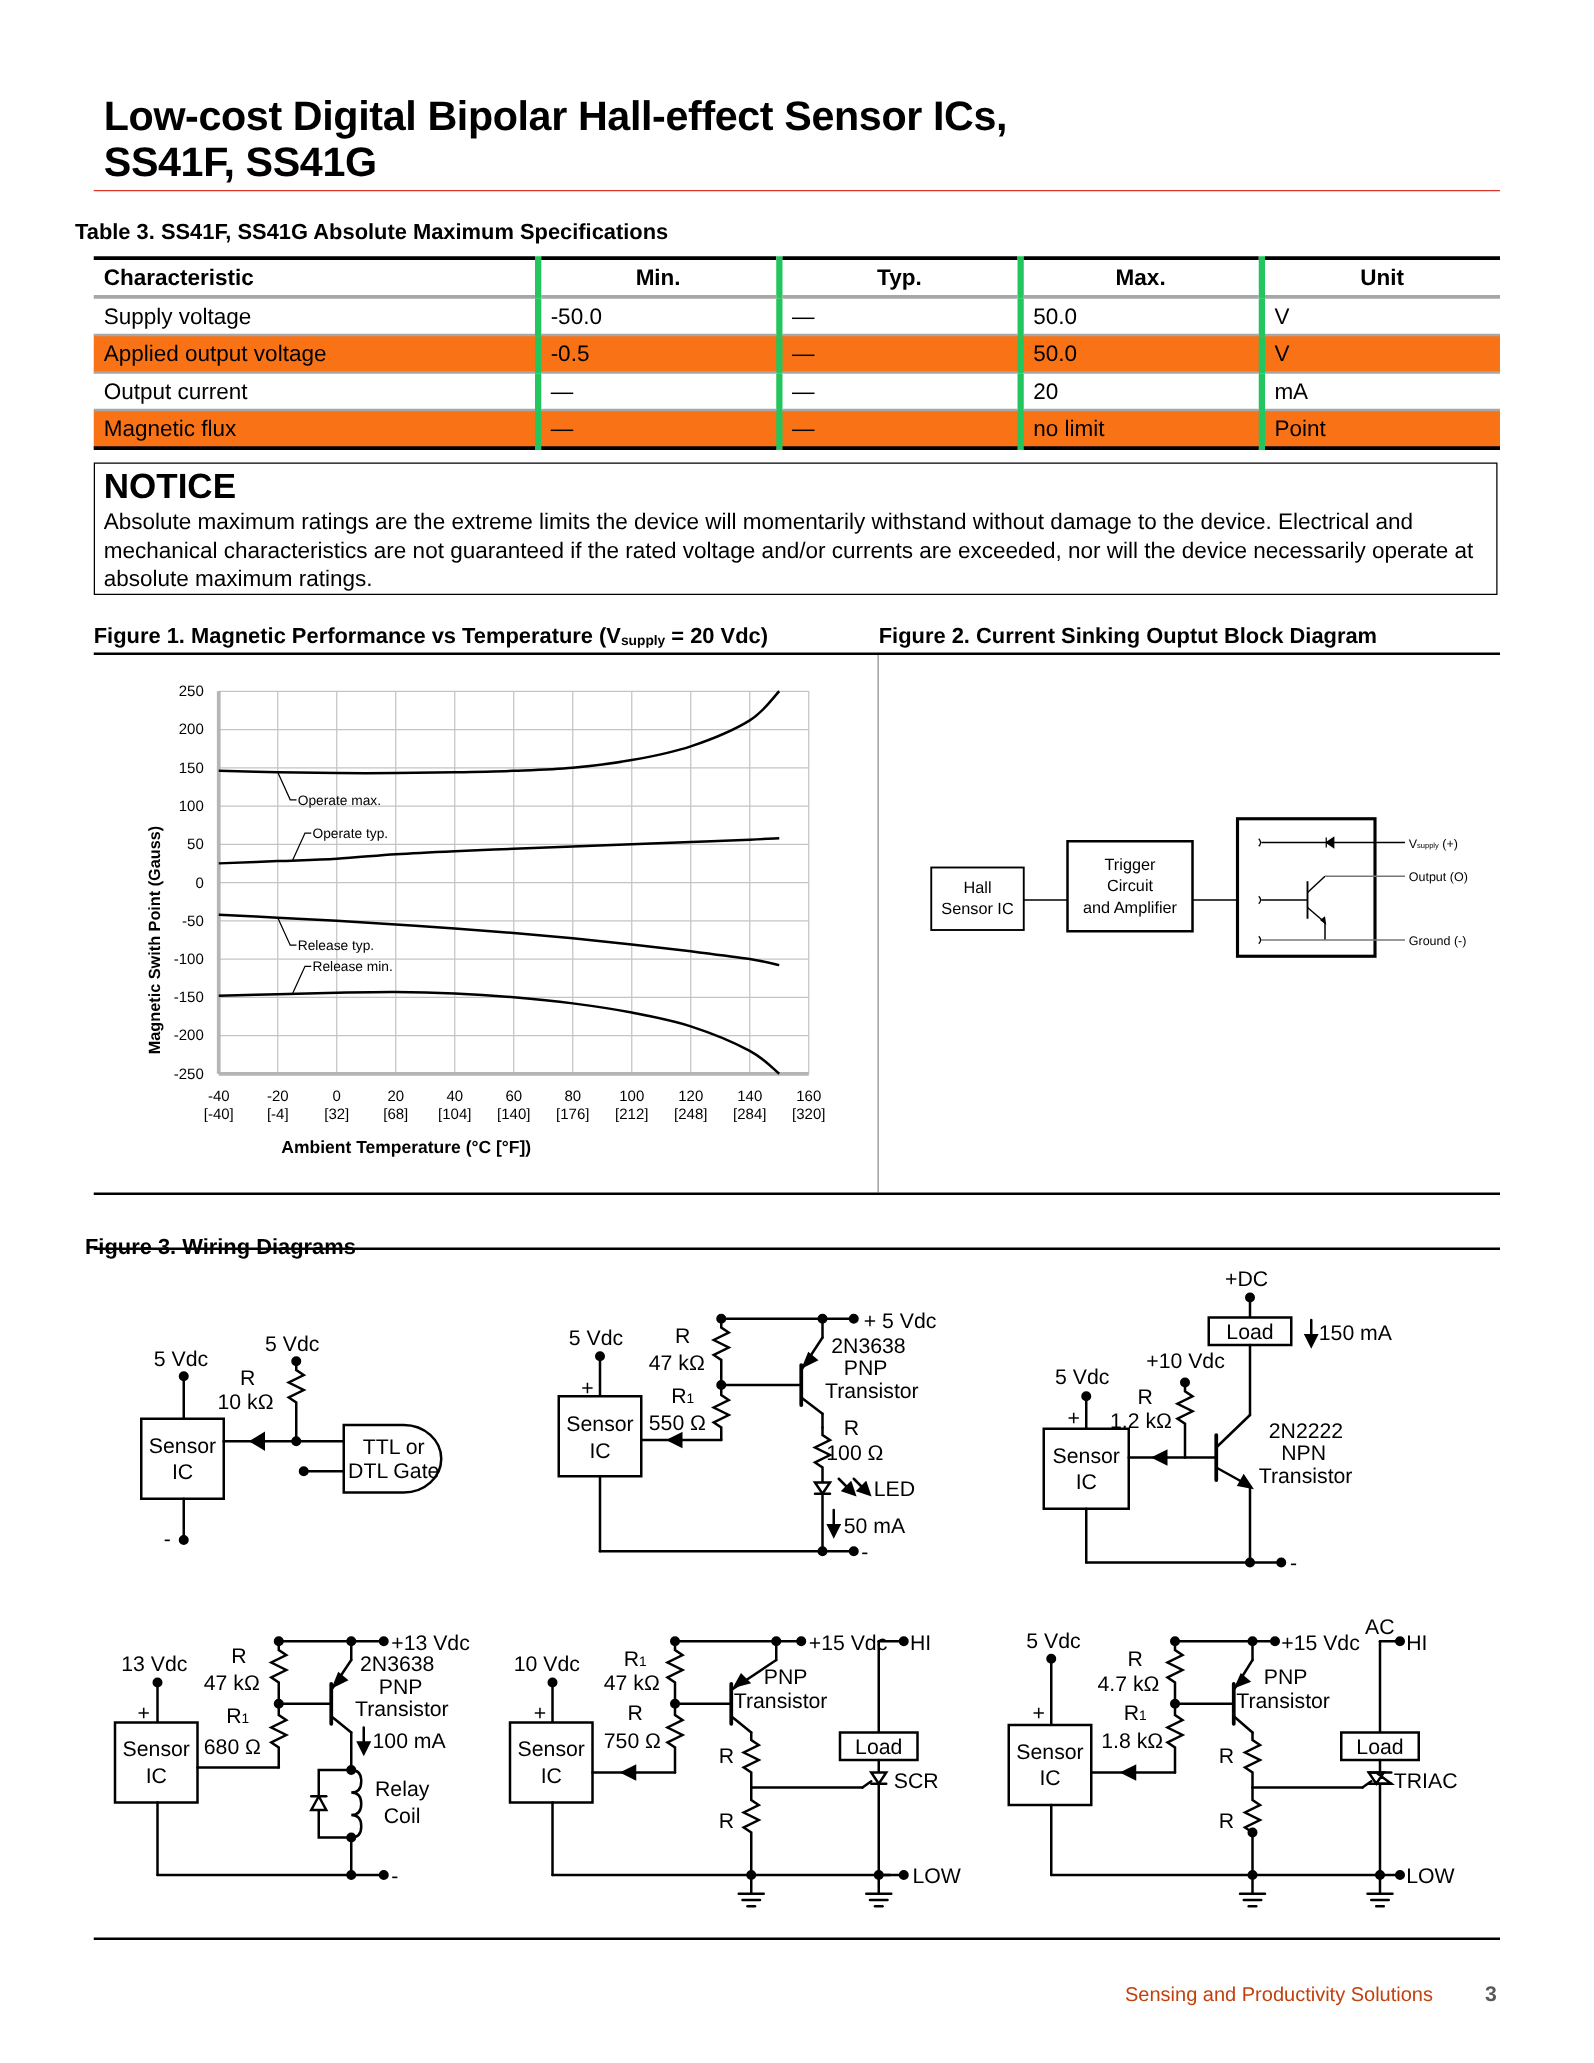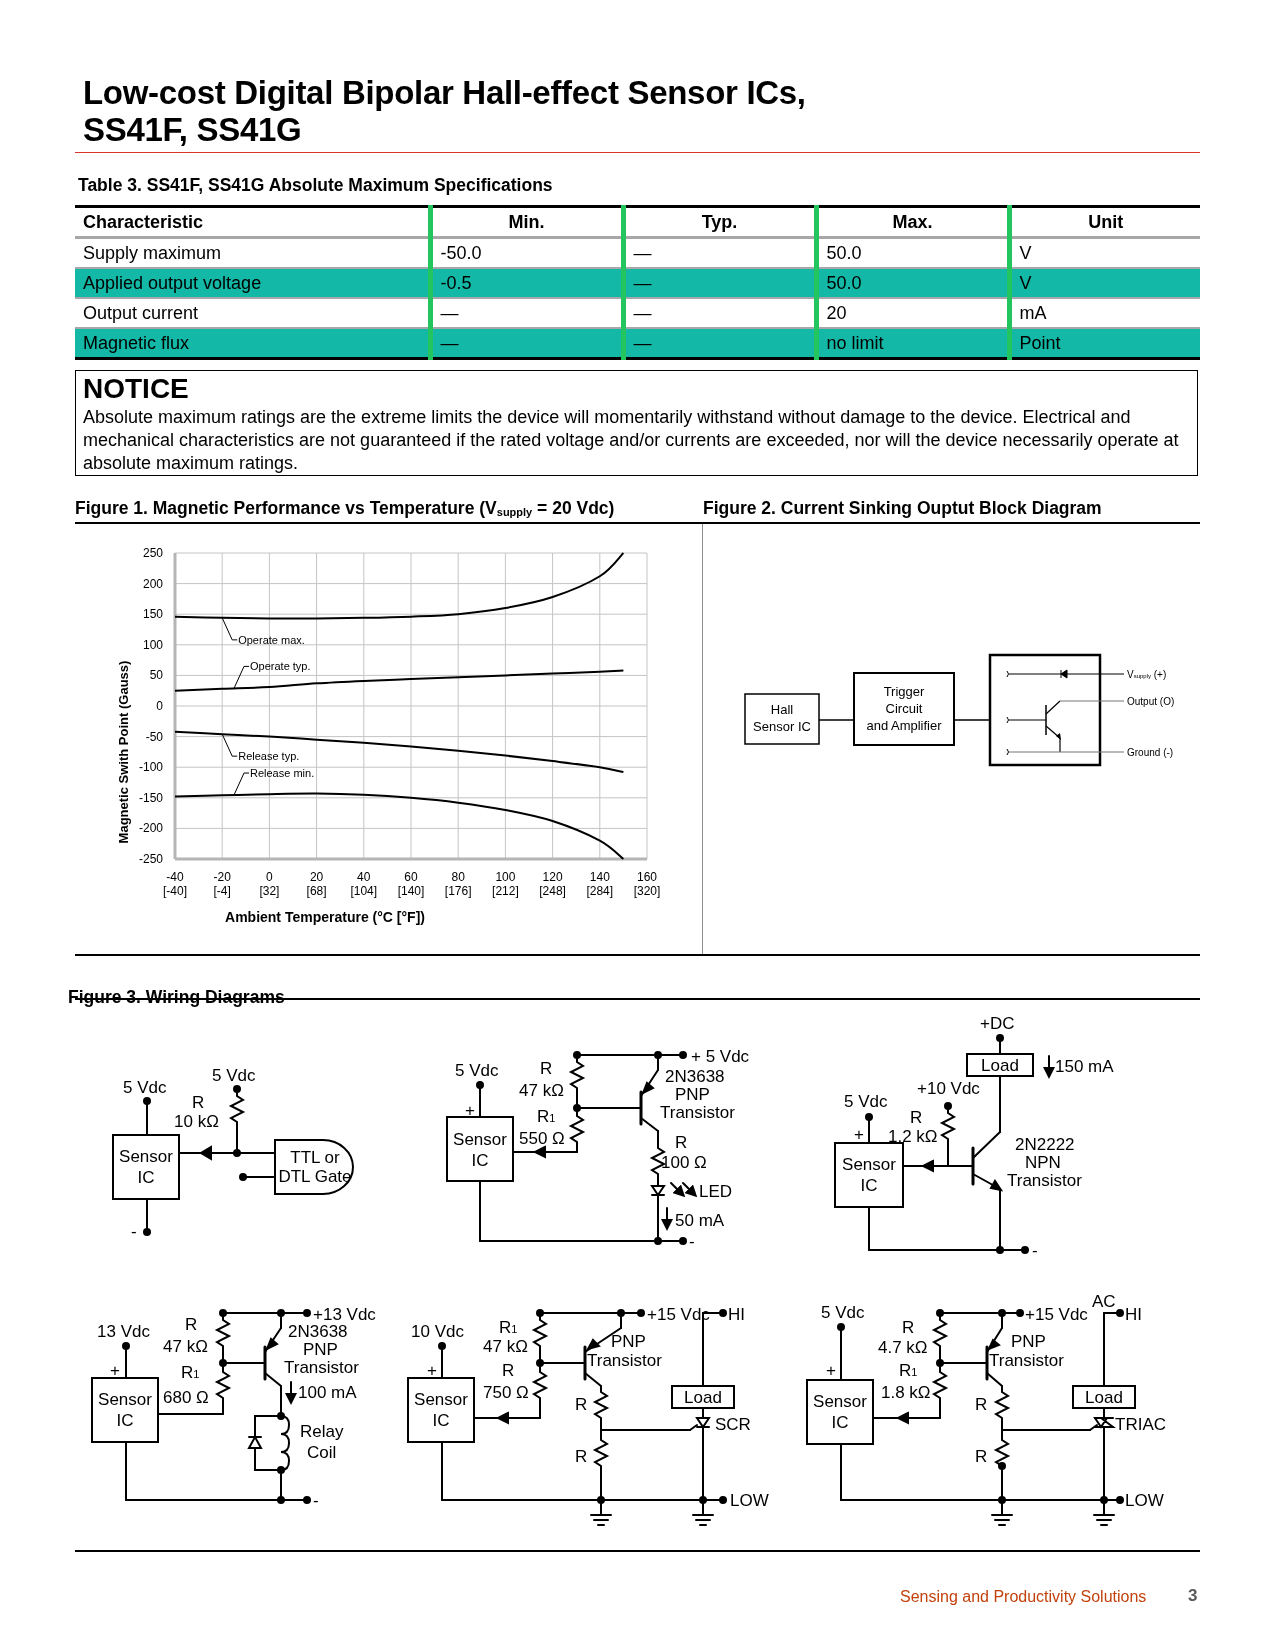--- a/index.html
+++ b/index.html
@@ -1,31 +1,31 @@
 <!DOCTYPE html>
 <html><head>
 <meta charset="utf-8">
 <style>
   html, body { margin:0; padding:0; background:#fff; }
   body { width:1275px; height:1650px; position:relative; overflow:hidden;
          font-family:"Liberation Sans", "DejaVu Sans", sans-serif; color:#000; }
   .abs { position:absolute; }
   .title { left:83px; top:74px; font-size:33px; font-weight:bold; line-height:37px; letter-spacing:-0.3px; }
   .title-rule { left:75px; top:152px; width:1125px; height:1px; background:#d9342b; }
-  .tbl-caption { left:78px; top:175px; font-size:17.5px; font-weight:bold; }
+  .tbl-caption { left:60px; top:175px; font-size:17.5px; font-weight:bold; }
   table.spec { position:absolute; left:75px; top:205px; width:1125px; border-collapse:collapse; font-size:18px; }
   table.spec th, table.spec td { height:28px; padding:0 8px; border-right:5px solid #22c55e; }
   table.spec th:last-child, table.spec td:last-child { border-right:none; }
   table.spec thead tr { border-top:3px solid #000; border-bottom:3px solid #a7a7a9; }
   table.spec th { font-weight:bold; text-align:center; }
   table.spec th:first-child, table.spec td:first-child { text-align:left; }
   table.spec td { text-align:left; }
   table.spec tbody tr { border-bottom:2px solid #a7a7a9; }
   table.spec tbody tr:last-child { border-bottom:3px solid #000; }
-  table.spec tbody tr.shade { background:#14b8a6; }
+  table.spec tbody tr.shade { background:#f97316; }
   .notice { left:75px; top:370px; width:1121px; height:104px; border:1.5px solid #000; }
   .notice-h { position:absolute; left:7px; top:2px; font-size:28px; font-weight:bold; }
   .notice-b { position:absolute; left:7px; top:35px; width:1100px; font-size:18px; line-height:23px; }
   .fig-cap { font-size:17.5px; font-weight:bold; }
   .fig-cap sub { font-size:11px; vertical-align:-2px; }
   .hrule { height:2px; background:#000; }
   .vrule { width:1px; background:#8e8e8e; }
   svg text { font-family:"Liberation Sans", "DejaVu Sans", sans-serif; }
   .footer-text { left:900px; top:1588px; font-size:16px; color:#c2410c; }
   .footer-page { left:1188px; top:1586px; font-size:17px; font-weight:bold; color:#58595b; }
@@ -52,21 +52,21 @@
     <tr>
       <th>Characteristic</th>
       <th>Min.</th>
       <th>Typ.</th>
       <th>Max.</th>
       <th>Unit</th>
     </tr>
   </thead>
   <tbody>
     <tr>
-      <td>Supply maximum</td>
+      <td>Supply voltage</td>
       <td>-50.0</td>
       <td>—</td>
       <td>50.0</td>
       <td>V</td>
     </tr>
     <tr class="shade">
       <td>Applied output voltage</td>
       <td>-0.5</td>
       <td>—</td>
       <td>50.0</td>

